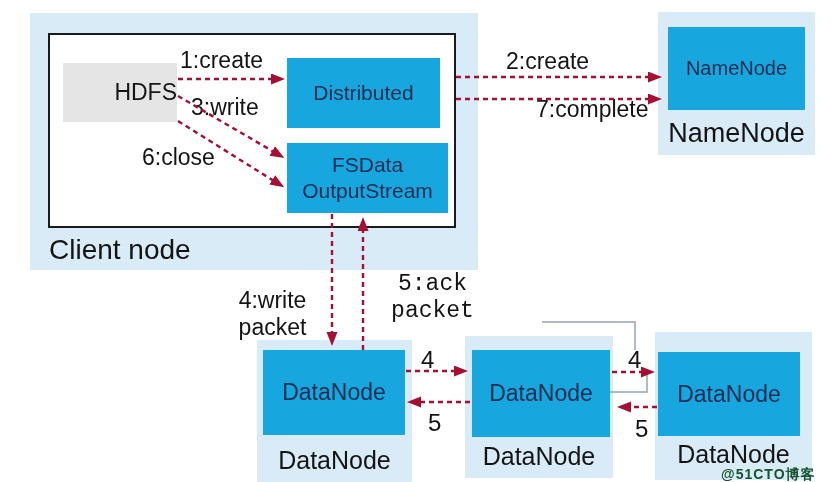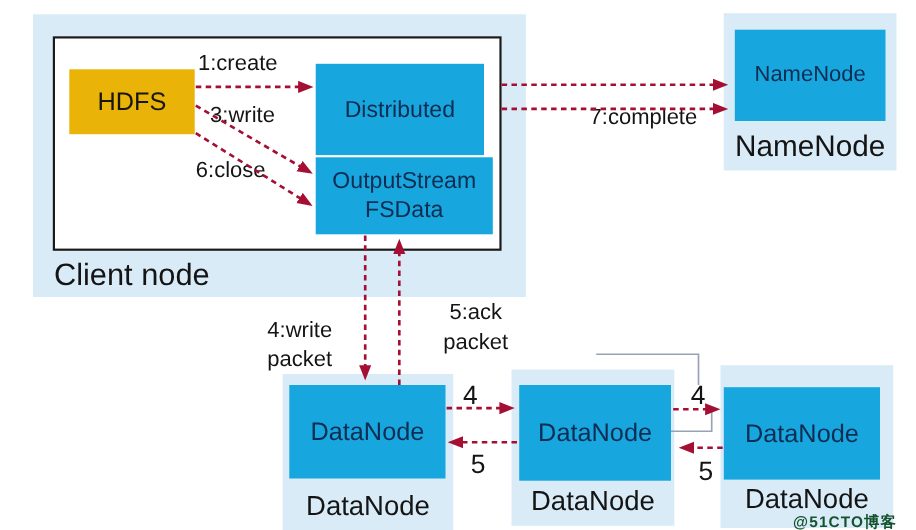--- a/index.html
+++ b/index.html
@@ -6,24 +6,24 @@
   body{width:833px;height:482px;overflow:hidden;
        font-family:"Liberation Sans", sans-serif;}
   .stage{position:relative;width:833px;height:482px;background:#ffffff;}
 
   .panel{position:absolute;background:#d8ebf7;z-index:1;}
   .innerbox{position:absolute;background:#ffffff;border:2px solid #1a1a1a;
             box-sizing:border-box;z-index:2;}
   .node{position:absolute;display:flex;flex-direction:column;align-items:center;
         justify-content:center;text-align:center;z-index:3;
         color:#0e2d52;background:#18a6df;line-height:1.22;}
-  .node.orange{background:#eab308;color:#161616;}
+  .node.orange{background:#e5e5e5;color:#161616;align-items:flex-end;}
   .lbl{position:absolute;color:#141414;white-space:nowrap;z-index:3;}
   .alabel{position:absolute;color:#141414;white-space:nowrap;z-index:4;
-          font-size:20px;}
+          font-size:23px;}
   .alabel.two{text-align:center;line-height:27px;}
   svg.overlay{position:absolute;left:0;top:0;z-index:5;pointer-events:none;}
   .dash{stroke:#a50f33;stroke-width:2.4;fill:none;stroke-dasharray:5 4;}
   .conn{stroke:#97a3b4;stroke-width:1.5;fill:none;}
   .watermark{position:absolute;left:721px;top:466px;font-size:14px;
              color:#14532d;letter-spacing:1px;z-index:6;font-weight:bold;}
 </style>
 </head>
 <body>
 
@@ -34,27 +34,27 @@
   <div class="panel" style="left:257px;top:340px;width:155px;height:142px;"></div>
   <div class="panel" style="left:465px;top:336px;width:148px;height:142px;"></div>
   <div class="panel" style="left:655px;top:332px;width:157px;height:148px;"></div>
 
   <div class="innerbox" style="left:48px;top:33px;width:408px;height:195px;"></div>
 
   <div class="node orange" style="left:63px;top:63px;width:114px;height:59px;font-size:23px;">
     <span>HDFS</span>
   </div>
 
-  <div class="node" style="left:287px;top:58px;width:153px;height:83px;font-size:21px;gap:28px;">
+  <div class="node" style="left:287px;top:58px;width:153px;height:70px;font-size:21px;gap:28px;">
     <span>Distributed</span>
   </div>
 
   <div class="node" style="left:287px;top:143px;width:161px;height:70px;font-size:21px;">
+    <span>FSData</span>
     <span>OutputStream</span>
-    <span>FSData</span>
   </div>
 
   <div class="node" style="left:668px;top:27px;width:137px;height:83px;font-size:20px;">
     <span>NameNode</span>
   </div>
 
   <div class="node" style="left:263px;top:350px;width:142px;height:85px;font-size:23px;">
     <span>DataNode</span>
   </div>
 
@@ -67,28 +67,29 @@
   </div>
 
   <div class="lbl" style="left:49px;top:234px;font-size:28px;">Client node</div>
   <div class="lbl" style="left:658px;top:118px;width:157px;text-align:center;font-size:27px;">NameNode</div>
   <div class="lbl" style="left:257px;top:446px;width:155px;text-align:center;font-size:25px;">DataNode</div>
   <div class="lbl" style="left:465px;top:442px;width:148px;text-align:center;font-size:25px;">DataNode</div>
   <div class="lbl" style="left:655px;top:440px;width:157px;text-align:center;font-size:25px;">DataNode</div>
 
   <div class="alabel" style="left:180px;top:47px;">1:create</div>
   <div class="alabel" style="left:191px;top:94px;">3:write</div>
-  <div class="alabel" style="left:142px;top:144px;margin-left:36px;">6:close</div>
+  <div class="alabel" style="left:142px;top:144px;">6:close</div>
+  <div class="alabel" style="left:506px;top:48px;">2:create</div>
   <div class="alabel" style="left:536px;top:96px;">7:complete</div>
 
   <div class="alabel two" style="left:225px;top:271px;width:95px;margin-top:16px;">
     <div>4:write</div>
     <div>packet</div>
   </div>
-  <div class="alabel two" style="left:385px;top:271px;width:95px;">
+  <div class="alabel two" style="left:385px;top:271px;width:95px;font-family:Liberation Mono, monospace;">
     <div>5:ack</div>
     <div>packet</div>
   </div>
 
   <div class="alabel" style="left:421px;top:346px;font-size:24px;">4</div>
   <div class="alabel" style="left:428px;top:409px;font-size:24px;">5</div>
   <div class="alabel" style="left:628px;top:346px;font-size:24px;">4</div>
   <div class="alabel" style="left:635px;top:415px;font-size:24px;">5</div>
 
   <svg class="overlay" width="833" height="482" viewBox="0 0 833 482">

